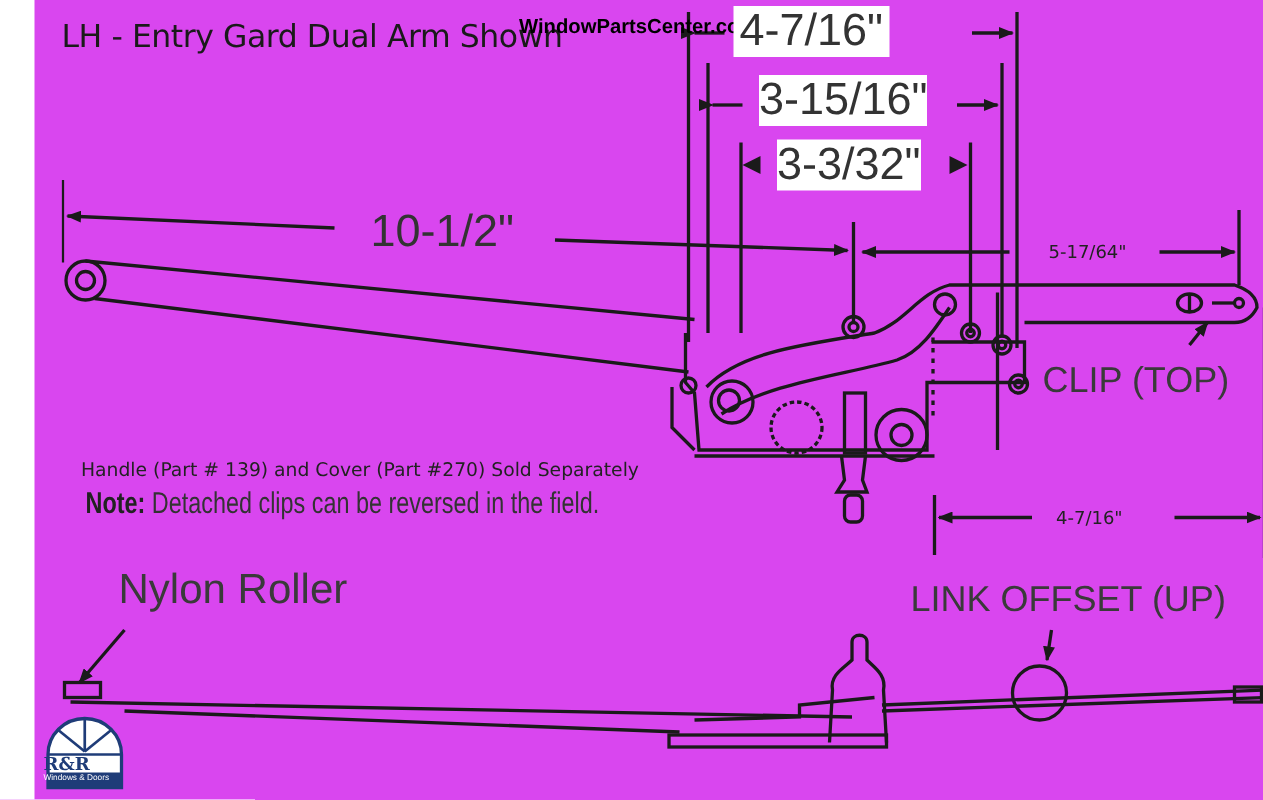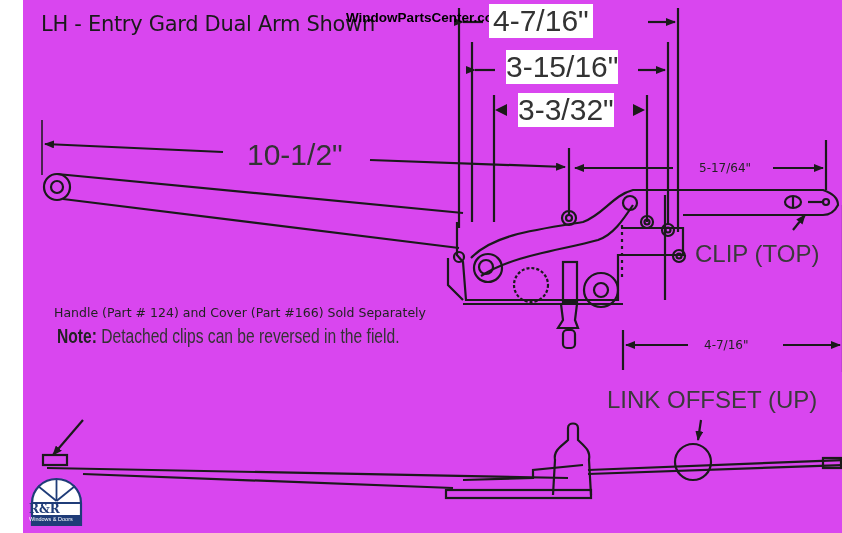--- a/index.html
+++ b/index.html
@@ -119,23 +119,24 @@
   <div class="abs wm" style="left:323px;top:10px;">WindowPartsCenter.com</div>
 
   <div class="abs dimbig" style="left:466px;top:4px;background:#fff;padding:0 4px;">4-7/16"</div>
   <div class="abs dimbig" style="left:483px;top:50px;background:#fff;">3-15/16"</div>
   <div class="abs dimbig" style="left:495px;top:93px;background:#fff;">3-3/32"</div>
   <div class="abs dimbig" style="left:224px;top:138px;">10-1/2"</div>
   <div class="abs dimsm" style="left:676px;top:161px;">5-17/64"</div>
   <div class="abs dimsm" style="left:681px;top:338px;">4-7/16"</div>
 
   <div class="abs lbl2" style="left:672px;top:240px;">CLIP (TOP)</div>
+  <div class="abs lbl" style="left:56px;top:377px;">Nylon Roller</div>
   <div class="abs lbl2" style="left:584px;top:386px;">LINK OFFSET (UP)</div>
 
-  <div class="abs note1" style="left:31px;top:305px;">Handle (Part # 124) and Cover (Part #166) Sold Separately</div>
+  <div class="abs note1" style="left:31px;top:305px;">Handle (Part # 139) and Cover (Part #270) Sold Separately</div>
   <div class="abs note2" style="left:34px;top:325px;"><b>Note:</b><span> Detached clips can be reversed in the field.</span></div>
 
   <div id="logo">
     <svg width="55" height="52" viewBox="0 0 55 52">
       <path d="M3,50 L3,28 A24.5,24 0 0 1 52,28 L52,50 Z" fill="#fff" stroke="#1f3c78" stroke-width="2.2"></path>
       <g stroke="#1f3c78" stroke-width="1.8" fill="none">
         <line x1="27.5" y1="4" x2="27.5" y2="26"></line>
         <line x1="27.5" y1="26" x2="9" y2="11"></line>
         <line x1="27.5" y1="26" x2="46" y2="11"></line>
         <line x1="3" y1="28" x2="52" y2="28"></line>

